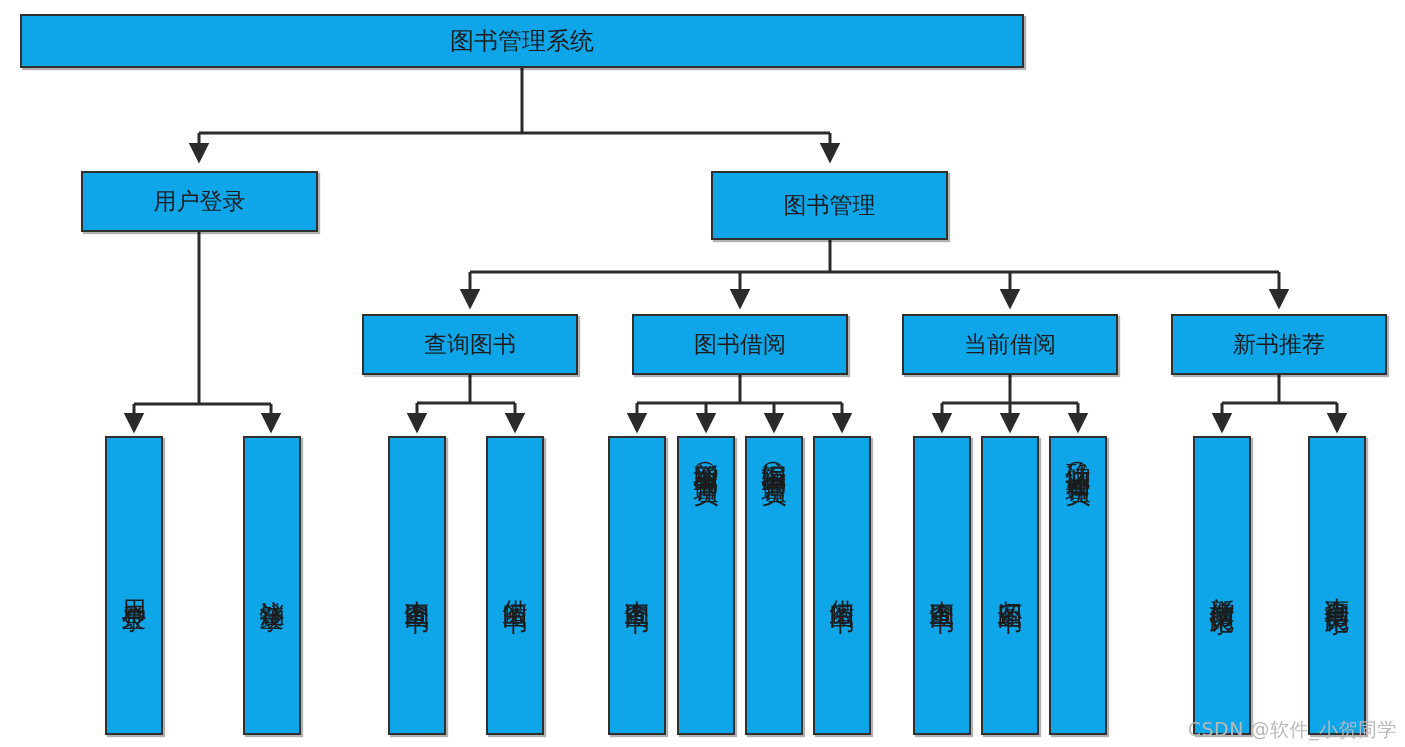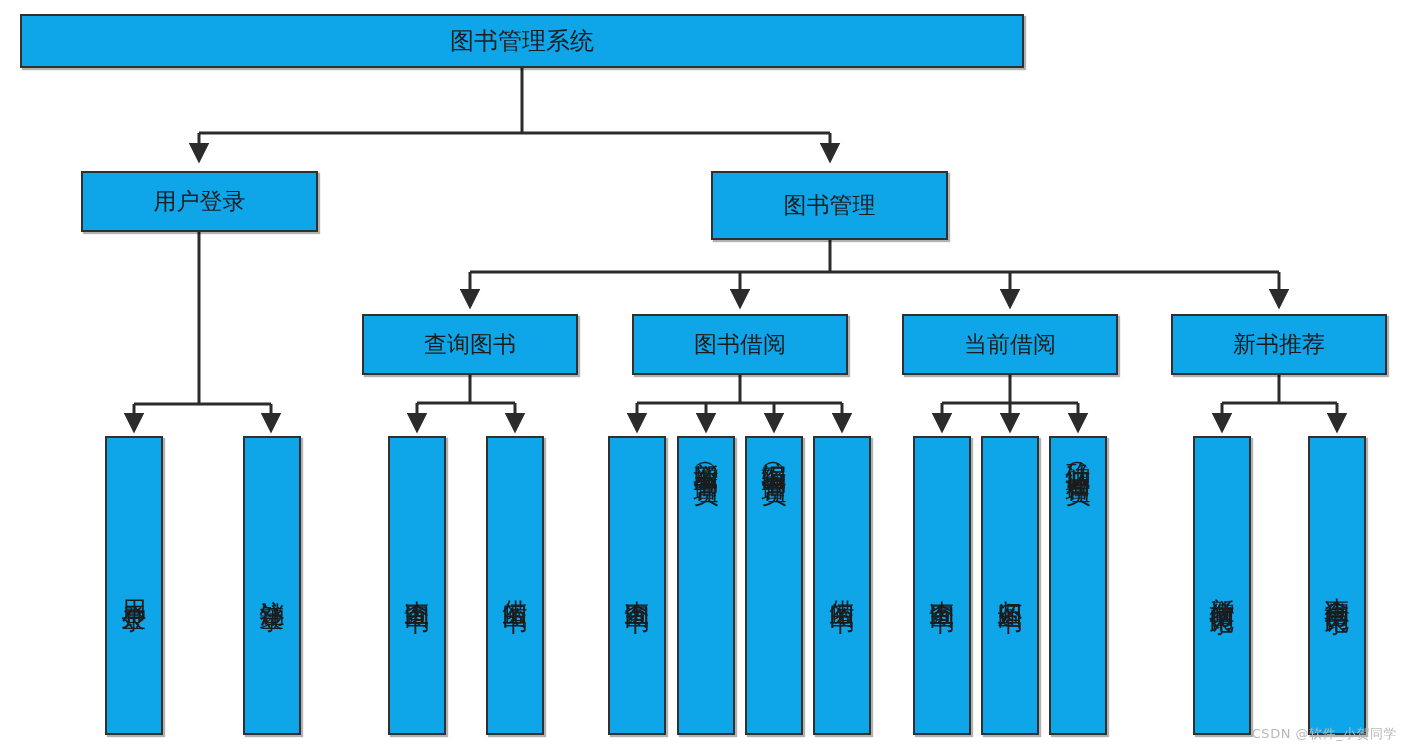--- a/index.html
+++ b/index.html
@@ -64,21 +64,21 @@
     line-height: 1;
   }
   .node.v.centered {
     align-items: center;
     padding-top: 0;
   }
   .watermark {
     position: absolute;
     right: 8px;
     bottom: 4px;
-    font-size: 13px;
+    font-size: 19px;
     color: #b9b9b9;
     letter-spacing: 0.5px;
     z-index: 3;
     white-space: nowrap;
   }
 </style>
 </head>
 <body>
 
 <div id="canvas">

